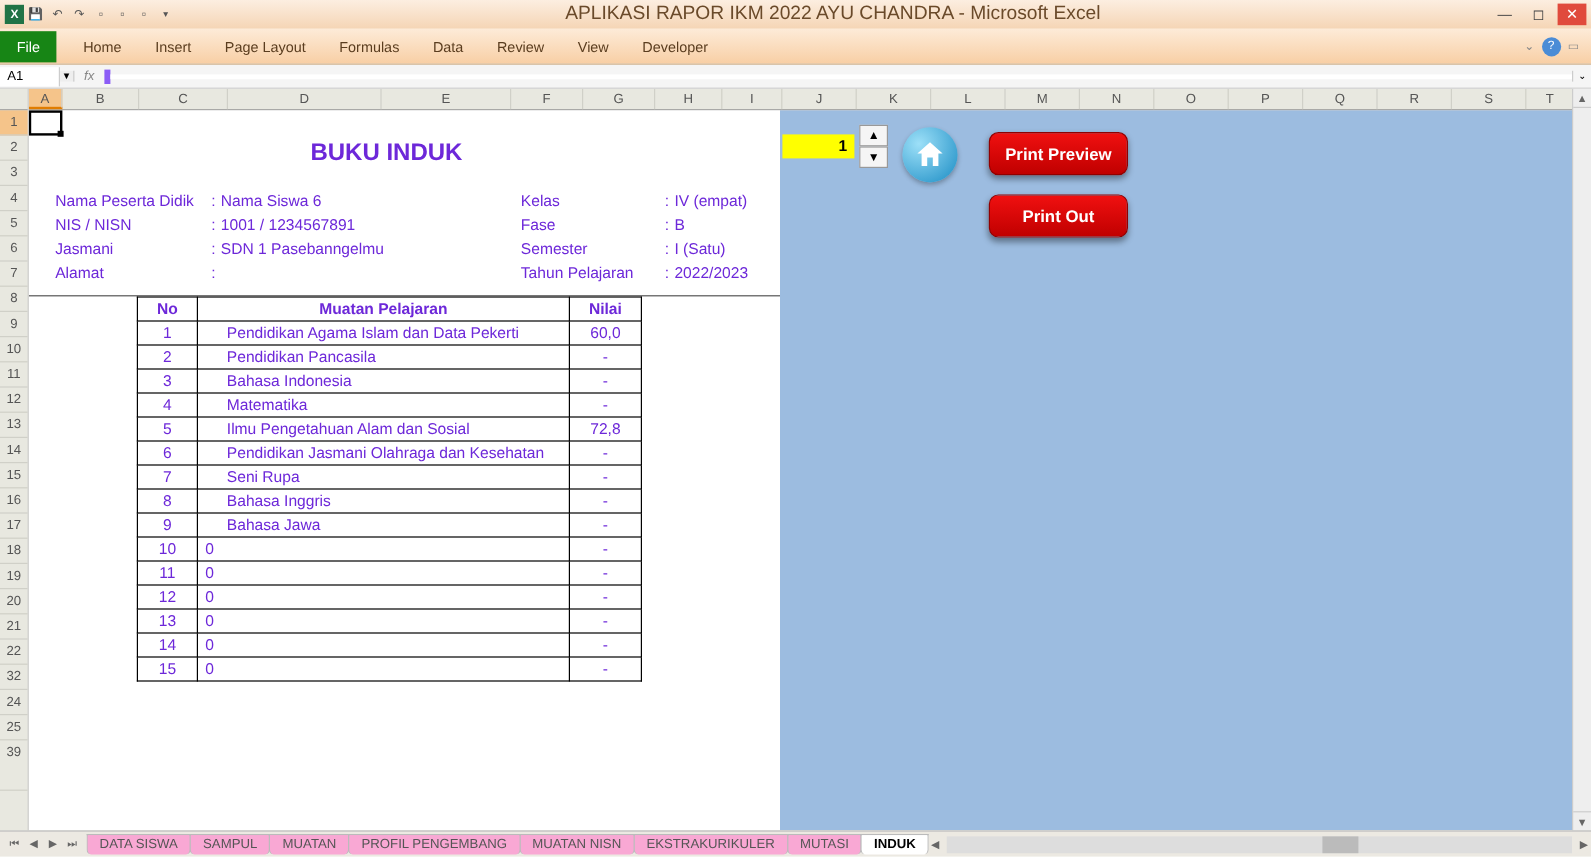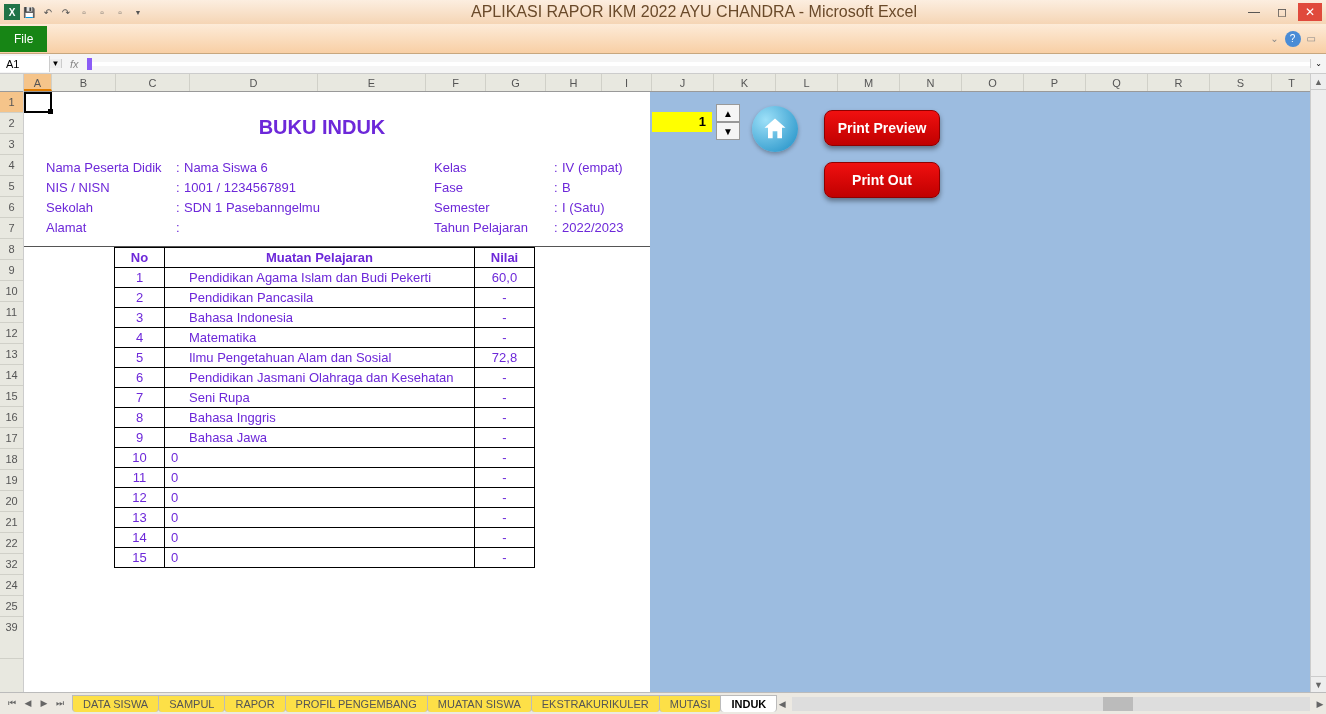--- a/index.html
+++ b/index.html
@@ -80,21 +80,21 @@
 .homeicon { position: absolute; top: 14px; left: 102px; width: 46px; height: 46px; border-radius: 50%; background: radial-gradient(circle at 30% 30%, #9de0f8, #1a8cc4); display: flex; align-items: center; justify-content: center; box-shadow: 0 2px 4px rgba(0,0,0,.3); }
 .homeicon svg { width: 28px; height: 28px; }
 .bigbtn { position: absolute; left: 174px; width: 116px; height: 36px; background: linear-gradient(#f01010,#c00000); border-radius: 8px; color: #fff; font-weight: bold; font-size: 14px; display: flex; align-items: center; justify-content: center; box-shadow: 0 3px 5px rgba(0,0,0,.4); border: 1px solid #900000; font-family: Arial; }
 .btn-preview { top: 18px; }
 .btn-printout { top: 70px; }
 
 
 .tabs { position: absolute; bottom: 0; left: 0; right: 0; height: 22px; background: #ece9e2; display: flex; align-items: center; font-size: 11px; border-top: 1px solid #bbb; }
 .tabnav { display: flex; padding: 0 4px; }
 .tabnav span { width: 16px; text-align: center; color: #666; font-size: 9px; }
-.tab { padding: 2px 10px; background: #fde047; border: 1px solid #bbb; border-bottom: none; margin-right: -1px; color: #555; border-radius: 0 0 4px 4px; }
+.tab { padding: 2px 10px; background: #f9a8d4; border: 1px solid #bbb; border-bottom: none; margin-right: -1px; color: #555; border-radius: 0 0 4px 4px; }
 .tab.active { background: #fff; color: #000; font-weight: bold; }
 .tabscroll { width: 12px; text-align: center; font-size: 9px; color: #666; }
 .hscroll { flex: 1; margin: 0 4px; height: 14px; background: #ddd; position: relative; }
 .hscroll .thumb { position: absolute; left: 60%; width: 30px; height: 100%; background: #bbb; }
 
 
 .vscroll { position: absolute; top: 74px; right: 0; bottom: 22px; width: 16px; background: #eee; border-left: 1px solid #ccc; }
 .vscroll .arrow { height: 16px; text-align:center; font-size:9px; line-height:16px; color:#666; border-bottom:1px solid #ccc;}
 .vscroll .arrow.bottom{ position:absolute; bottom:0; left:0; right:0; border-top:1px solid #ccc; border-bottom:none;}
 </style>
@@ -115,20 +115,30 @@
   <div class="win-title">APLIKASI RAPOR IKM 2022 AYU CHANDRA  -  Microsoft Excel</div>
   <div class="winbtns">
     <span>—</span>
     <span>◻</span>
     <span class="close">✕</span>
   </div>
 </div>
 
 <div class="ribbon">
   <div class="file-tab">File</div>
+  <div id="ribbon-tabs" style="display: flex;">
+      <span class="ribbon-tab">Home</span>
+      <span class="ribbon-tab">Insert</span>
+      <span class="ribbon-tab">Page Layout</span>
+      <span class="ribbon-tab">Formulas</span>
+      <span class="ribbon-tab">Data</span>
+      <span class="ribbon-tab">Review</span>
+      <span class="ribbon-tab">View</span>
+      <span class="ribbon-tab">Developer</span>
+    </div>
   <div class="ribbon-right">
     <span style="font-size:10px;color:#888;">⌄</span>
     <span class="help-circle">?</span>
     <span style="font-size:10px;color:#888;">▭</span>
   </div>
 </div>
 
 <div class="namerow">
   <div class="namebox">A1</div>
   <div class="namebox-arrow">▼</div>
@@ -206,21 +216,21 @@
               </div>
               <div class="row">
                 <span class="lab1">NIS / NISN</span>
                 <span class="col1">:</span>
                 <span class="val1">1001 / 1234567891</span>
                 <span class="lab2">Fase</span>
                 <span class="col2">:</span>
                 <span class="val2">B</span>
               </div>
               <div class="row">
-                <span class="lab1">Sekolah</span>
+                <span class="lab1">Jasmani</span>
                 <span class="col1">:</span>
                 <span class="val1">SDN 1 Pasebanngelmu</span>
                 <span class="lab2">Semester</span>
                 <span class="col2">:</span>
                 <span class="val2">I (Satu)</span>
               </div>
               <div class="row">
                 <span class="lab1">Alamat</span>
                 <span class="col1">:</span>
                 <span class="val1"></span>
@@ -234,21 +244,21 @@
             <thead>
                 <tr>
               <th class="no">No</th>
               <th class="mp">Muatan Pelajaran</th>
               <th class="nilai">Nilai</th>
             </tr>
               </thead>
             <tbody id="datarows">
                 <tr>
                   <td class="no">1</td>
-                  <td class="mp" style="">Pendidikan Agama Islam dan Budi Pekerti</td>
+                  <td class="mp" style="">Pendidikan Agama Islam dan Data Pekerti</td>
                   <td class="nilai">60,0</td>
                 </tr>
                 <tr>
                   <td class="no">2</td>
                   <td class="mp" style="">Pendidikan Pancasila</td>
                   <td class="nilai">-</td>
                 </tr>
                 <tr>
                   <td class="no">3</td>
                   <td class="mp" style="">Bahasa Indonesia</td>
@@ -344,23 +354,23 @@
 <div class="tabs">
   <div class="tabnav">
     <span>⏮</span>
     <span>◀</span>
     <span>▶</span>
     <span>⏭</span>
   </div>
   <div id="sheettabs" style="display:flex;">
       <div class="tab">DATA SISWA</div>
       <div class="tab">SAMPUL</div>
-      <div class="tab">RAPOR</div>
+      <div class="tab">MUATAN</div>
       <div class="tab">PROFIL PENGEMBANG</div>
-      <div class="tab">MUATAN SISWA</div>
+      <div class="tab">MUATAN NISN</div>
       <div class="tab">EKSTRAKURIKULER</div>
       <div class="tab">MUTASI</div>
       <div class="tab active">INDUK</div>
     </div>
   <span class="tabscroll">◀</span>
   <div class="hscroll">
       <div class="thumb"></div>
     </div>
   <span class="tabscroll">▶</span>
 </div>

